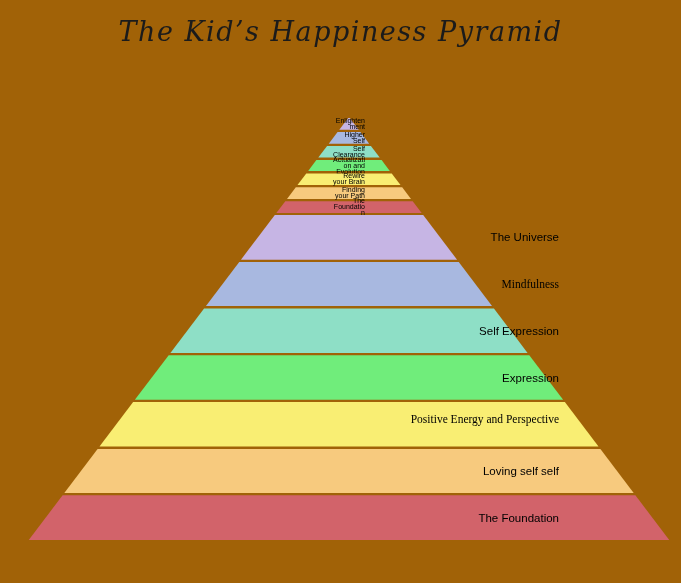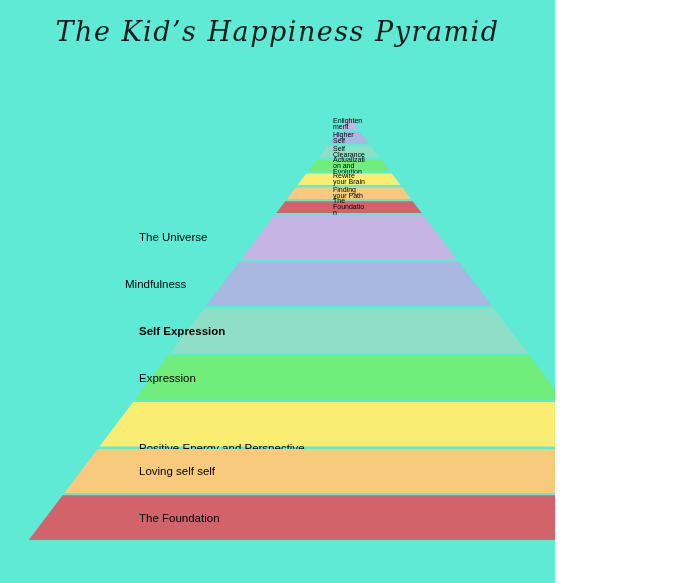--- a/index.html
+++ b/index.html
@@ -1,40 +1,40 @@
 <!DOCTYPE html>
 <html><head>
 <meta charset="utf-8">
 <style>
   html,body{margin:0;padding:0;background:#ffffff;}
   #canvas{
     position:relative;
-    width:555px;height:583px;
-    background:#5eead4;
+    width:681px;height:583px;
+    background:#a16207;
     overflow:hidden;
     font-family:"Liberation Sans","DejaVu Sans",sans-serif;
   }
   #chart-title{
     position:absolute;
     top:16px;left:0;width:100%;
     text-align:center;
     font-family:"DejaVu Serif","Liberation Serif",serif;
     font-style:italic;
     font-size:27px;
     letter-spacing:1.5px;
     color:#1b1b1b;
     font-weight:400;
   }
   .layer{
     position:absolute;left:0;width:697px;
   }
   .layer-label{
     position:absolute;
     transform:translate(-50%,-50%);
-    text-align:left;
+    text-align:right;
     color:#000;
     white-space:normal;
     pointer-events:none;
   }
   .layer-label.small{
     font-size:7px;
     line-height:6px;
     width:32px;
     overflow-wrap:anywhere;
   }
@@ -60,25 +60,25 @@
       <div class="layer-label small" style="left: 349px; top: 165.5px;">Actualization and Evolution</div>
       <div class="layer" style="top: 173.429px; height: 11.8571px; background: rgb(249, 238, 115); clip-path: polygon(306.279px 0px, 391.721px 0px, 400.697px 100%, 297.303px 100%);"></div>
       <div class="layer-label small" style="left: 349px; top: 179.357px;">Rewire your Brain</div>
       <div class="layer" style="top: 187.286px; height: 11.8571px; background: rgb(247, 202, 126); clip-path: polygon(295.788px 0px, 402.212px 0px, 411.188px 100%, 286.812px 100%);"></div>
       <div class="layer-label small" style="left: 349px; top: 193.214px;">Finding your Path</div>
       <div class="layer" style="top: 201.143px; height: 11.8571px; background: rgb(210, 99, 106); clip-path: polygon(285.298px 0px, 412.702px 0px, 421.679px 100%, 276.321px 100%);"></div>
       <div class="layer-label small" style="left: 349px; top: 207.071px;">The Foundation</div>
       <div class="layer" style="top: 215px; height: 44.7143px; background: rgb(198, 181, 228); clip-path: polygon(274.807px 0px, 423.193px 0px, 457.045px 100%, 240.955px 100%);"></div>
       <div class="layer-label large" style="left: 349px; top: 237.357px;">The Universe</div>
       <div class="layer" style="top: 261.714px; height: 44.7143px; background: rgb(168, 184, 224); clip-path: polygon(239.44px 0px, 458.56px 0px, 492.412px 100%, 205.588px 100%);"></div>
-      <div class="layer-label large" style="left: 335px; top: 284.071px;">Mindfulness</div>
+      <div class="layer-label large" style="left: 349px; top: 284.071px; font-family: Liberation Serif, serif;">Mindfulness</div>
       <div class="layer" style="top: 308.429px; height: 44.7143px; background: rgb(142, 223, 198); clip-path: polygon(204.074px 0px, 493.926px 0px, 527.778px 100%, 170.222px 100%);"></div>
-      <div class="layer-label large" style="left: 349px; top: 330.786px; font-weight: bold;">Self Expression</div>
+      <div class="layer-label large" style="left: 349px; top: 330.786px;">Self Expression</div>
       <div class="layer" style="top: 355.143px; height: 44.7143px; background: rgb(112, 237, 123); clip-path: polygon(168.708px 0px, 529.292px 0px, 563.144px 100%, 134.856px 100%);"></div>
       <div class="layer-label large" style="left: 349px; top: 377.5px;">Expression</div>
       <div class="layer" style="top: 401.857px; height: 44.7143px; background: rgb(249, 238, 115); clip-path: polygon(133.342px 0px, 564.658px 0px, 598.51px 100%, 99.4896px 100%);"></div>
-      <div class="layer-label large" style="left: 349px; top: 448px;">Positive Energy and Perspective</div>
+      <div class="layer-label large" style="left: 349px; top: 419px; font-family: Liberation Serif, serif;">Positive Energy and Perspective</div>
       <div class="layer" style="top: 448.571px; height: 44.7143px; background: rgb(247, 202, 126); clip-path: polygon(97.9754px 0px, 600.025px 0px, 633.877px 100%, 64.1233px 100%);"></div>
       <div class="layer-label large" style="left: 349px; top: 470.929px;">Loving self self</div>
       <div class="layer" style="top: 495.286px; height: 44.7143px; background: rgb(210, 99, 106); clip-path: polygon(62.6092px 0px, 635.391px 0px, 669.243px 100%, 28.7571px 100%);"></div>
       <div class="layer-label large" style="left: 349px; top: 517.643px;">The Foundation</div>
     </div>
 </div>
 
 </body></html>

